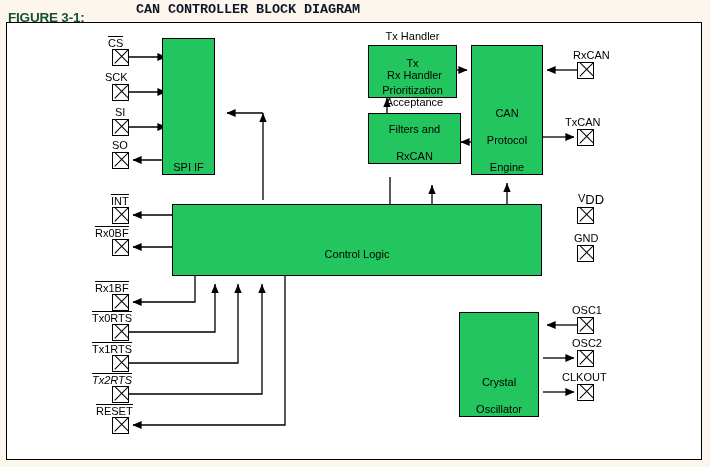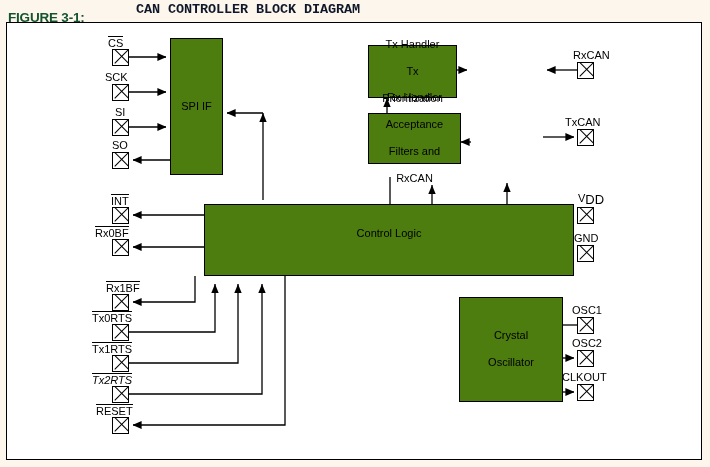--- a/index.html
+++ b/index.html
@@ -40,23 +40,23 @@
   
   svg.wires{
     position:absolute;left:0;top:0;width:710px;height:467px;
     pointer-events:none;
   }
 
   
   .blk{
     position:absolute;
     border:1.5px solid #000;
-    background:#4d7c0f;
+    background:#22c55e;
     box-sizing:border-box;
-    display:flex;align-items:center;justify-content:center;
+    display:flex;align-items:flex-end;justify-content:center;
     text-align:center;
     font-size:11px;line-height:13.5px;color:#000;
   }
   .blk span{display:block;padding:0 2px;}
 
   
   .pad{
     position:absolute;
     width:17px;height:17px;
     border:1.6px solid #000;
@@ -139,25 +139,25 @@
 
       <path d="M578,70 L547,70" marker-end="url(#arL)"></path>
       <path d="M543,137 L574,137" marker-end="url(#arR)"></path>
 
       <path d="M578,325 L547,325" marker-end="url(#arL)"></path>
       <path d="M543,358 L574,358" marker-end="url(#arR)"></path>
       <path d="M543,392 L574,392" marker-end="url(#arR)"></path>
     </g>
   </svg>
 
-  <div class="blk" style="left:170px;top:38px;width:53px;height:137px;">
+  <div class="blk" style="left:162px;top:38px;width:53px;height:137px;">
     <span>SPI IF</span>
   </div>
 
-  <div class="blk" style="left:172px;top:204px;width:370px;height:72px;margin-left:32px;">
+  <div class="blk" style="left:172px;top:204px;width:370px;height:72px;">
     <span>
       <span>Control Logic</span><br>
     </span>
   </div>
 
   <div class="blk" style="left:368px;top:45px;width:89px;height:53px;">
     <span>
       <span>Tx Handler</span><br>
       <span>Tx</span><br>
       <span>Prioritization</span>
@@ -166,22 +166,29 @@
 
   <div class="blk" style="left:368px;top:113px;width:93px;height:51px;">
     <span>
       <span>Rx Handler</span><br>
       <span>Acceptance</span><br>
       <span>Filters and</span><br>
       <span>RxCAN</span>
     </span>
   </div>
 
-
-  <div class="blk" style="left:459px;top:297px;width:104px;height:105px;">
+  <div class="blk" style="left:471px;top:45px;width:72px;height:130px;">
+    <span>
+      <span>CAN</span><br>
+      <span>Protocol</span><br>
+      <span>Engine</span>
+    </span>
+  </div>
+
+  <div class="blk" style="left:459px;top:312px;width:80px;height:105px;">
     <span>
       <span>Crystal</span><br>
       <span>Oscillator</span>
     </span>
   </div>
 
   <div class="plabel ovl" style="left:108px;top:36px;">CS</div>
   <div class="pad" style="left:112px;top:49px;"></div>
 
   <div class="plabel" style="left:105px;top:71px;">SCK</div>
@@ -192,21 +199,21 @@
 
   <div class="plabel" style="left:112px;top:139px;">SO</div>
   <div class="pad" style="left:112px;top:152px;"></div>
 
   <div class="plabel ovl" style="left:111px;top:194px;">INT</div>
   <div class="pad" style="left:112px;top:207px;"></div>
 
   <div class="plabel ovl" style="left:95px;top:226px;">Rx0BF</div>
   <div class="pad" style="left:112px;top:239px;"></div>
 
-  <div class="plabel ovl" style="left:95px;top:281px;margin-left:11px;">Rx1BF</div>
+  <div class="plabel ovl" style="left:95px;top:281px;">Rx1BF</div>
   <div class="pad" style="left:112px;top:294px;"></div>
 
   <div class="plabel ovl" style="left:92px;top:311px;">Tx0RTS</div>
   <div class="pad" style="left:112px;top:324px;"></div>
 
   <div class="plabel ovl" style="left:92px;top:342px;">Tx1RTS</div>
   <div class="pad" style="left:112px;top:355px;"></div>
 
   <div class="plabel ovl" style="left:92px;top:373px;font-style:italic;">Tx2RTS</div>
   <div class="pad" style="left:112px;top:386px;"></div>

